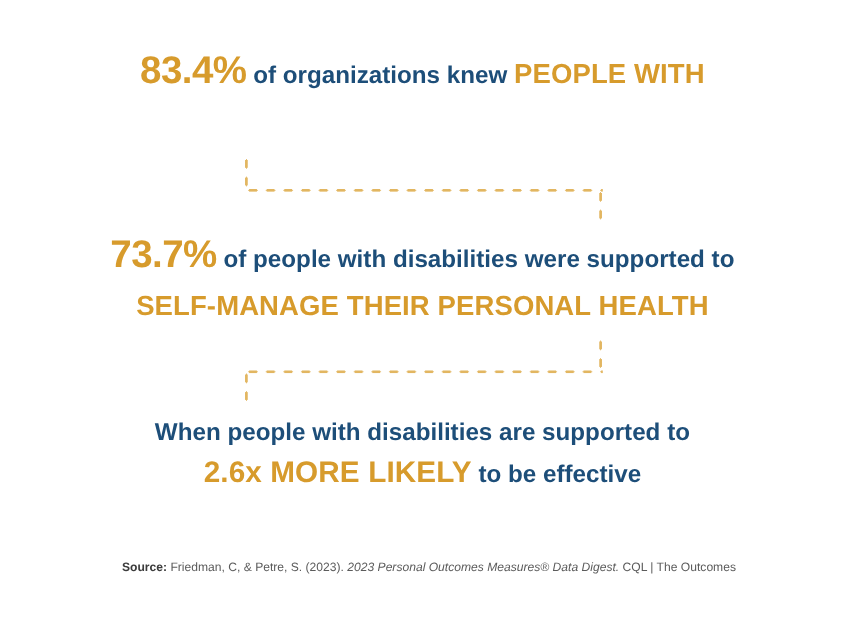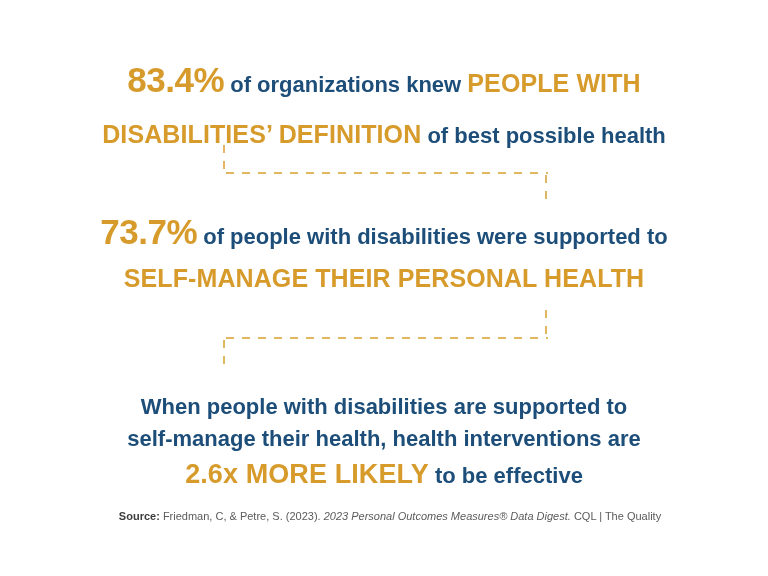--- a/index.html
+++ b/index.html
@@ -40,30 +40,30 @@
     letter-spacing:0.1px;
   }
   .body{
     color:#1D4E79;
     font-weight:bold;
     font-size:22px;
   }
 
   
   #stat1{ top:52px; }
-  #stat1 .line1{ line-height:56px; }
+  #stat1 .line1{ line-height:24px; }
   #stat1 .line2{ line-height:38px; }
 
   
   #stat2{ top:212px; }
   #stat2 .line1{ line-height:40px;text-align:center; }
   #stat2 .line2{ line-height:38px;text-align:center; }
 
   
-  #stat3{ top:392px; }
+  #stat3{ top:378px; }
   #stat3 .line{ line-height:30px; }
   #stat3 .b3{ line-height:36px; }
   #stat3 .emph{ font-size:27px; }
 
   
   .divider{ position:absolute; }
   .dot-h{
     position:absolute;
     height:4px;
     background-image:radial-gradient(#E2B661 40%, transparent 42%);
@@ -96,23 +96,20 @@
 </style>
 </head>
 <body>
 
 <div class="canvas">
 
   <div class="stat" id="stat1">
     <span class="line line1">
       <span class="bignum">83.4%</span><span class="body">&nbsp;</span><span class="body">of organizations knew</span><span class="body">&nbsp;</span><span class="emph">PEOPLE WITH</span>
     </span>
-    <span class="line line2">
-      <span class="emph">DISABILITIES’ DEFINITION</span><span class="body">&nbsp;</span><span class="body">of best possible health</span>
-    </span>
   </div>
 
   <div class="divider">
     <div class="dot-v" style="left:222px; top:141px; height:34px;"></div>
     <div class="dot-h" style="left:222px; top:171px; width:326px;"></div>
     <div class="dot-v" style="left:544px; top:171px; height:34px;"></div>
   </div>
 
   <div class="stat" id="stat2">
     <span class="line line1">
@@ -126,25 +123,22 @@
   <div class="divider">
     <div class="dot-v" style="left:544px; top:306px; height:34px;"></div>
     <div class="dot-h" style="left:222px; top:336px; width:326px;"></div>
     <div class="dot-v" style="left:222px; top:336px; height:34px;"></div>
   </div>
 
   <div class="stat" id="stat3">
     <span class="line">
       <span class="body">When people with disabilities are supported to</span>
     </span>
-    <span class="line">
-      <span class="body">self-manage their health, health interventions are</span>
-    </span>
     <span class="line b3">
       <span class="emph">2.6x MORE LIKELY</span><span class="body">&nbsp;</span><span class="body">to be effective</span>
     </span>
   </div>
 
   <div class="citation">
-    <span class="cline"><b>Source:</b><span> Friedman, C, &amp; Petre, S. (2023). </span><i>2023 Personal Outcomes Measures® Data Digest.</i><span> CQL | The Quality</span></span>
+    <span class="cline"><b>Source:</b><span> Friedman, C, &amp; Petre, S. (2023). </span><i>2023 Personal Outcomes Measures® Data Digest.</i><span> CQL | The Outcomes</span></span>
   </div>
 
 </div>
 
 </body></html>

